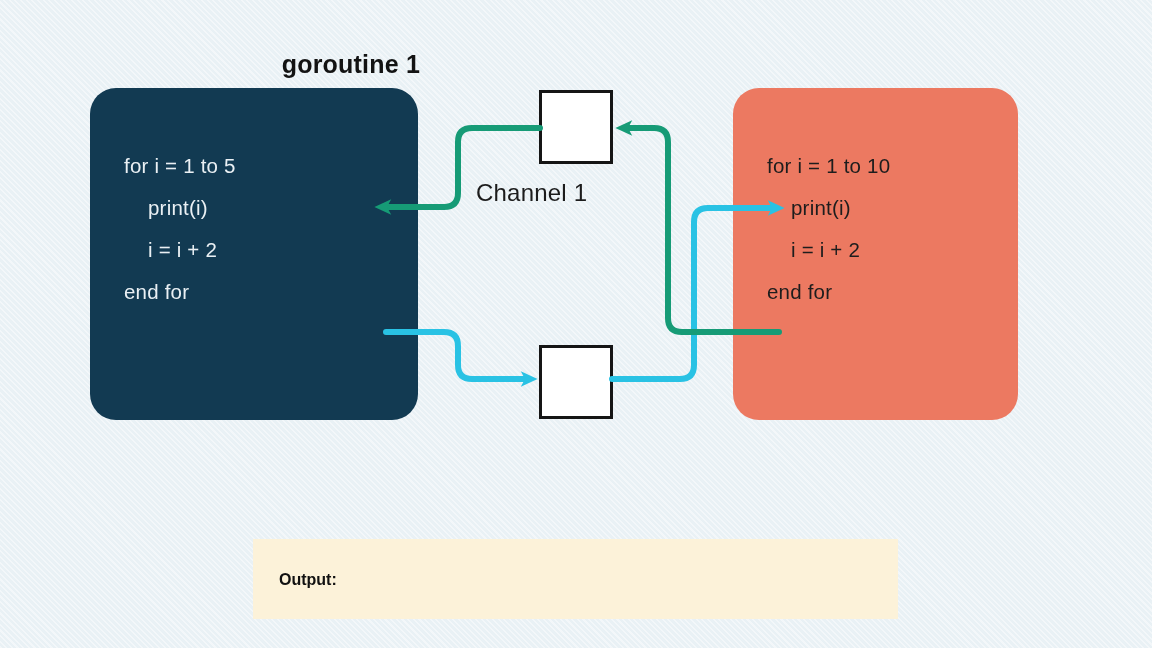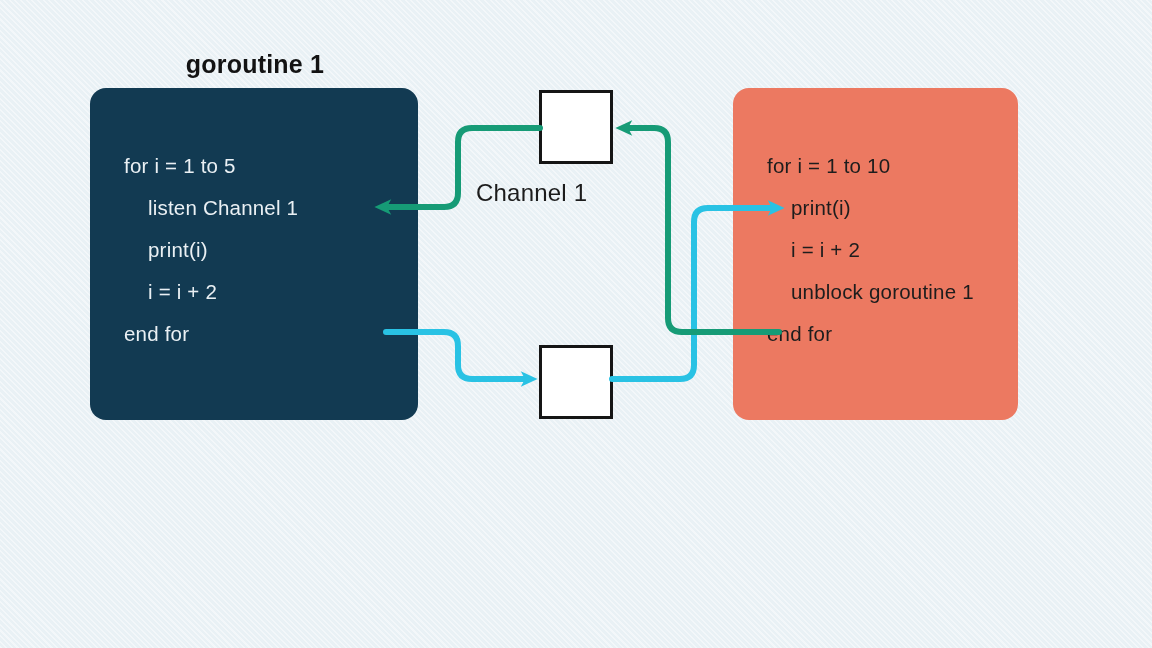--- a/index.html
+++ b/index.html
@@ -25,29 +25,29 @@
   .goroutine-title {
     position: absolute;
     top: 50px;
     width: 330px;
     text-align: center;
     font-size: 25px;
     font-weight: 700;
     color: #131313;
     letter-spacing: 0.2px;
   }
-  #title-g1 { left: 90px; }
+  #title-g1 { left: 90px; text-align: right; }
   #title-g2 { left: 731px; }
 
   .code-box {
     position: absolute;
     top: 88px;
     width: 328px;
     height: 332px;
-    border-radius: 16px;
+    border-radius: 26px;
     box-sizing: border-box;
     padding-top: 57px;
   }
   #box-g1 {
     left: 90px;
     background: var(--goroutine1-box, #123a52);
     color: var(--code-text-light, #eaf0f4);
   }
   #box-g2 {
     left: 733px;
@@ -117,39 +117,40 @@
 </style>
 </head>
 <body>
 
 <div class="canvas">
 
   <div id="title-g1" class="goroutine-title">goroutine 1</div>
 
   <div id="box-g1" class="code-box">
     <div class="code-line">for i = 1 to 5</div>
-    <div class="code-line indent">listen Channel 1</div>
     <div class="code-line indent">print(i)</div>
     <div class="code-line indent">i = i + 2</div>
     <div class="code-line">end for</div>
   </div>
 
   <div id="box-g2" class="code-box">
     <div class="code-line">for i = 1 to 10</div>
     <div class="code-line indent">print(i)</div>
     <div class="code-line indent">i = i + 2</div>
-    <div class="code-line indent">unblock goroutine 1</div>
     <div class="code-line">end for</div>
   </div>
 
   <div id="channel1-square" class="channel-square"></div>
   <div id="channel2-square" class="channel-square"></div>
 
   <div id="channel1-label" class="channel-label">Channel 1</div>
 
+  <div class="output-box">
+    <div class="output-label">Output:</div>
+  </div>
 
   <svg class="arrow-layer" width="1152" height="648" viewBox="0 0 1152 648">
     <defs>
       <marker id="ah-green" viewBox="0 0 12 12" refX="3" refY="6" markerWidth="3.2" markerHeight="3.2" markerUnits="strokeWidth" orient="auto">
         <path class="head-green" d="M 1 1.2 L 11.5 6 L 1 10.8 L 3.6 6 Z"></path>
       </marker>
       <marker id="ah-cyan" viewBox="0 0 12 12" refX="3" refY="6" markerWidth="3.2" markerHeight="3.2" markerUnits="strokeWidth" orient="auto">
         <path class="head-cyan" d="M 1 1.2 L 11.5 6 L 1 10.8 L 3.6 6 Z"></path>
       </marker>
     </defs>

